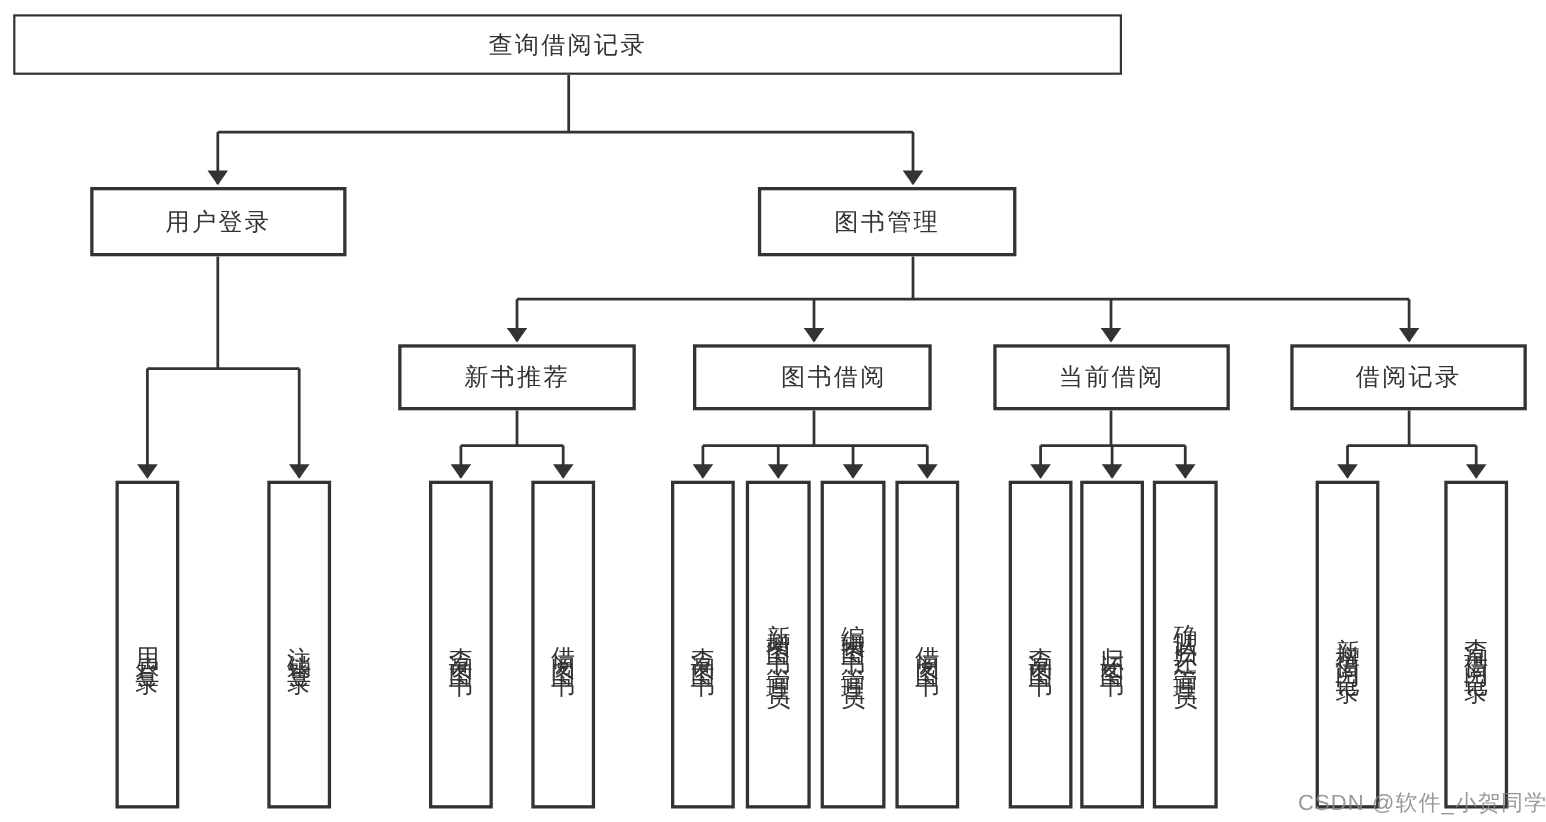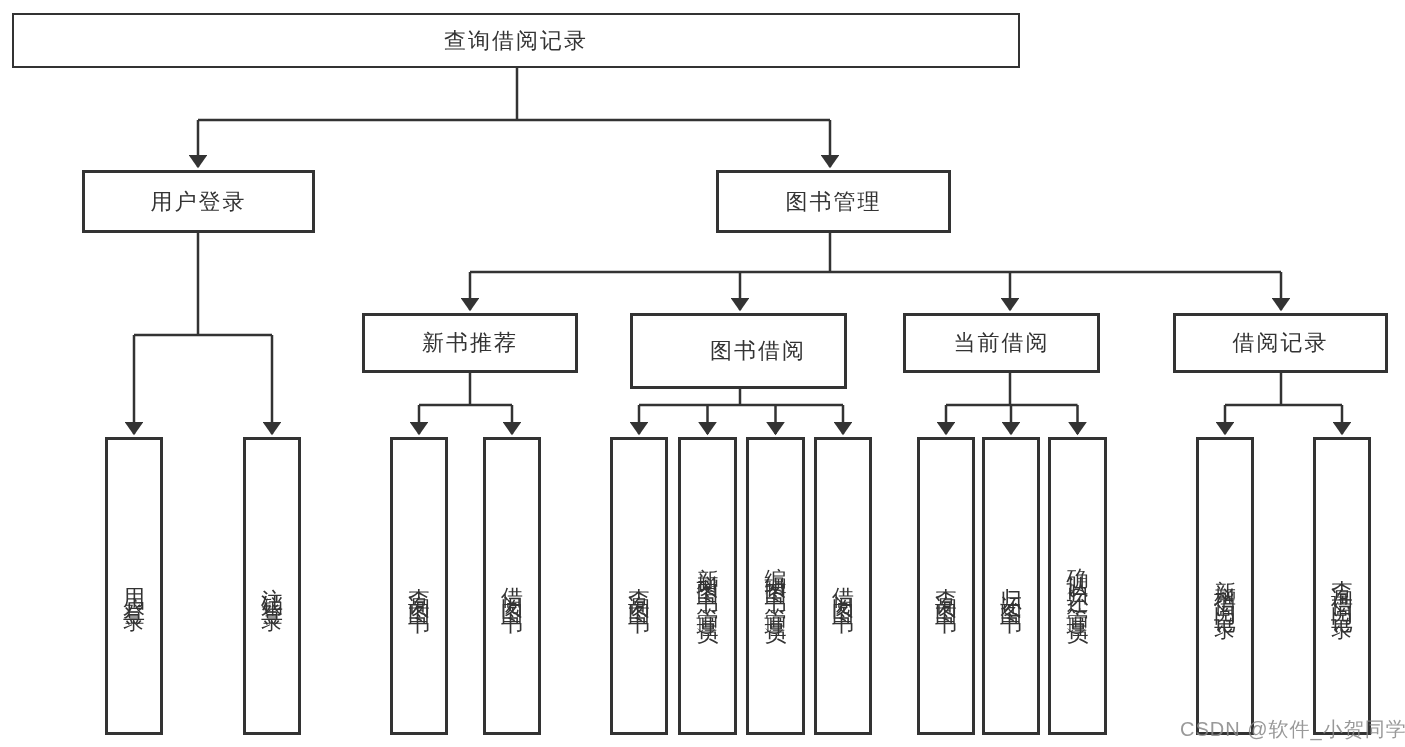--- a/index.html
+++ b/index.html
@@ -121,25 +121,25 @@
       <path d="M1281 373 V405"></path>
       <path d="M1225 405 H1342"></path>
       <path d="M1225 405 V434" marker-end="url(#arrow)"></path>
       <path d="M1342 405 V434" marker-end="url(#arrow)"></path>
     </g>
   </svg>
 
   <div class="hbox root" style="left:12px; top:13px; width:1008px; height:55px;">查询借阅记录</div>
 
   <div class="hbox" style="left:82px; top:170px; width:233px; height:63px;">用户登录</div>
-  <div class="hbox" style="left:716px; top:170px; width:235px; height:63px;">图书管理</div>
+  <div class="hbox" style="left:689px; top:170px; width:235px; height:63px;">图书管理</div>
 
   <div class="hbox" style="left:362px; top:313px; width:216px; height:60px;">新书推荐</div>
-  <div class="hbox" style="left:630px; top:313px; width:217px; height:76px;padding-left:39px;">图书借阅</div>
-  <div class="hbox" style="left:903px; top:313px; width:197px; height:60px;">当前借阅</div>
+  <div class="hbox" style="left:630px; top:313px; width:217px; height:60px;padding-left:39px;">图书借阅</div>
+  <div class="hbox" style="left:903px; top:313px; width:215px; height:60px;">当前借阅</div>
   <div class="hbox" style="left:1173px; top:313px; width:215px; height:60px;">借阅记录</div>
 
   <div class="vbox" style="left:105px; width:58px;">
     <span class="vtext">用户登录</span>
   </div>
   <div class="vbox" style="left:243px; width:58px;">
     <span class="vtext">注销登录</span>
   </div>
 
   <div class="vbox" style="left:390px; width:58px;">

